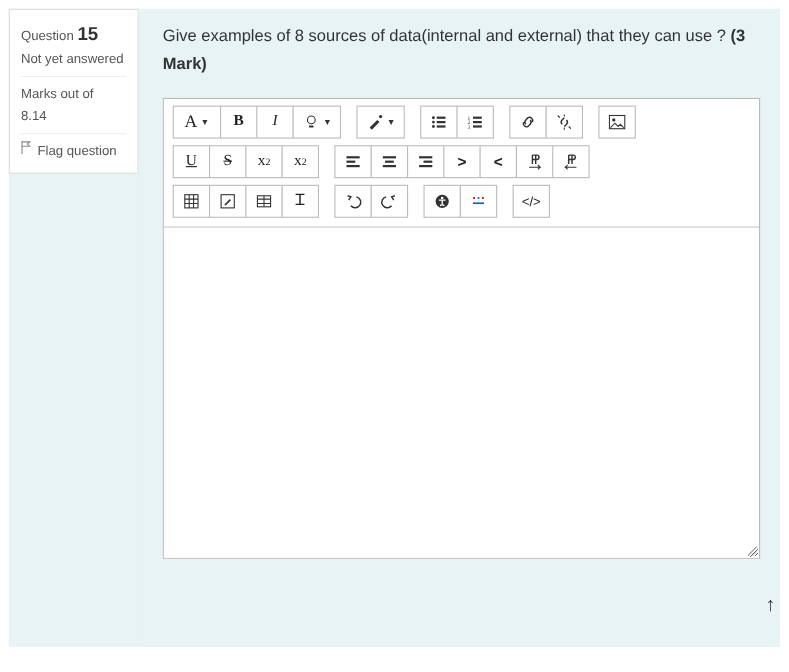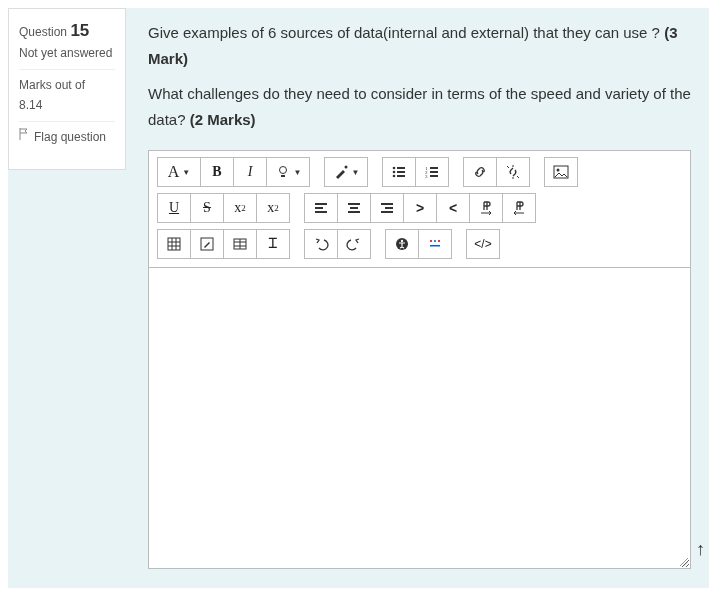--- a/index.html
+++ b/index.html
@@ -14,21 +14,21 @@
   }
   .wrap {
     display: flex;
     align-items: flex-start;
     background: #e7f3f5;
   }
   .info {
     flex: 0 0 118px;
     background: #fff;
     border: 1px solid #ddd;
-    padding: 8px 10px 22px 10px;
+    padding: 8px 10px 10px 10px;
     margin: 0 0 0 0;
     font-size: 12px;
     color: #555;
     line-height: 1.6;
   }
   .info .qnum { color: #c0392b; }
   .info .qnum .pre { color: #555; }
   .info .qnum .num { font-size: 17px; font-weight: 700; color: #333; }
   .info hr { border: none; border-top: 1px solid #eee; margin: 6px 0; }
   .flag { display: flex; align-items: flex-start; gap: 5px; cursor: pointer; color: #555; }
@@ -128,22 +128,21 @@
     <div class="flag">
       <svg viewBox="0 0 10 12">
         <path d="M1 0 v12 M1 1 h7 l-2 2 l2 2 h-7" fill="none" stroke="#888" stroke-width="1"></path>
       </svg>
       <span>Flag question</span>
     </div>
   </div>
 
   <div class="content">
     <div class="qtext">
-      <p><span>Give examples of 6 sources of data(internal and external) that they can use ?</span> <b>(3 Mark)</b></p>
-      <p><span>What challenges do they need to consider in terms of the speed and variety of the data?</span> <b>(2 Marks)</b></p>
+      <p><span>Give examples of 8 sources of data(internal and external) that they can use ?</span> <b>(3 Mark)</b></p>
     </div>
 
     <div class="editor-wrap">
       <div class="toolbar">
 
         <div class="trow">
           <div class="tgroup">
             <div class="tbtn wider">
               <span style="font-family:Georgia,serif;font-size:16px;">A</span>
                 <span class="caret">▼</span>

